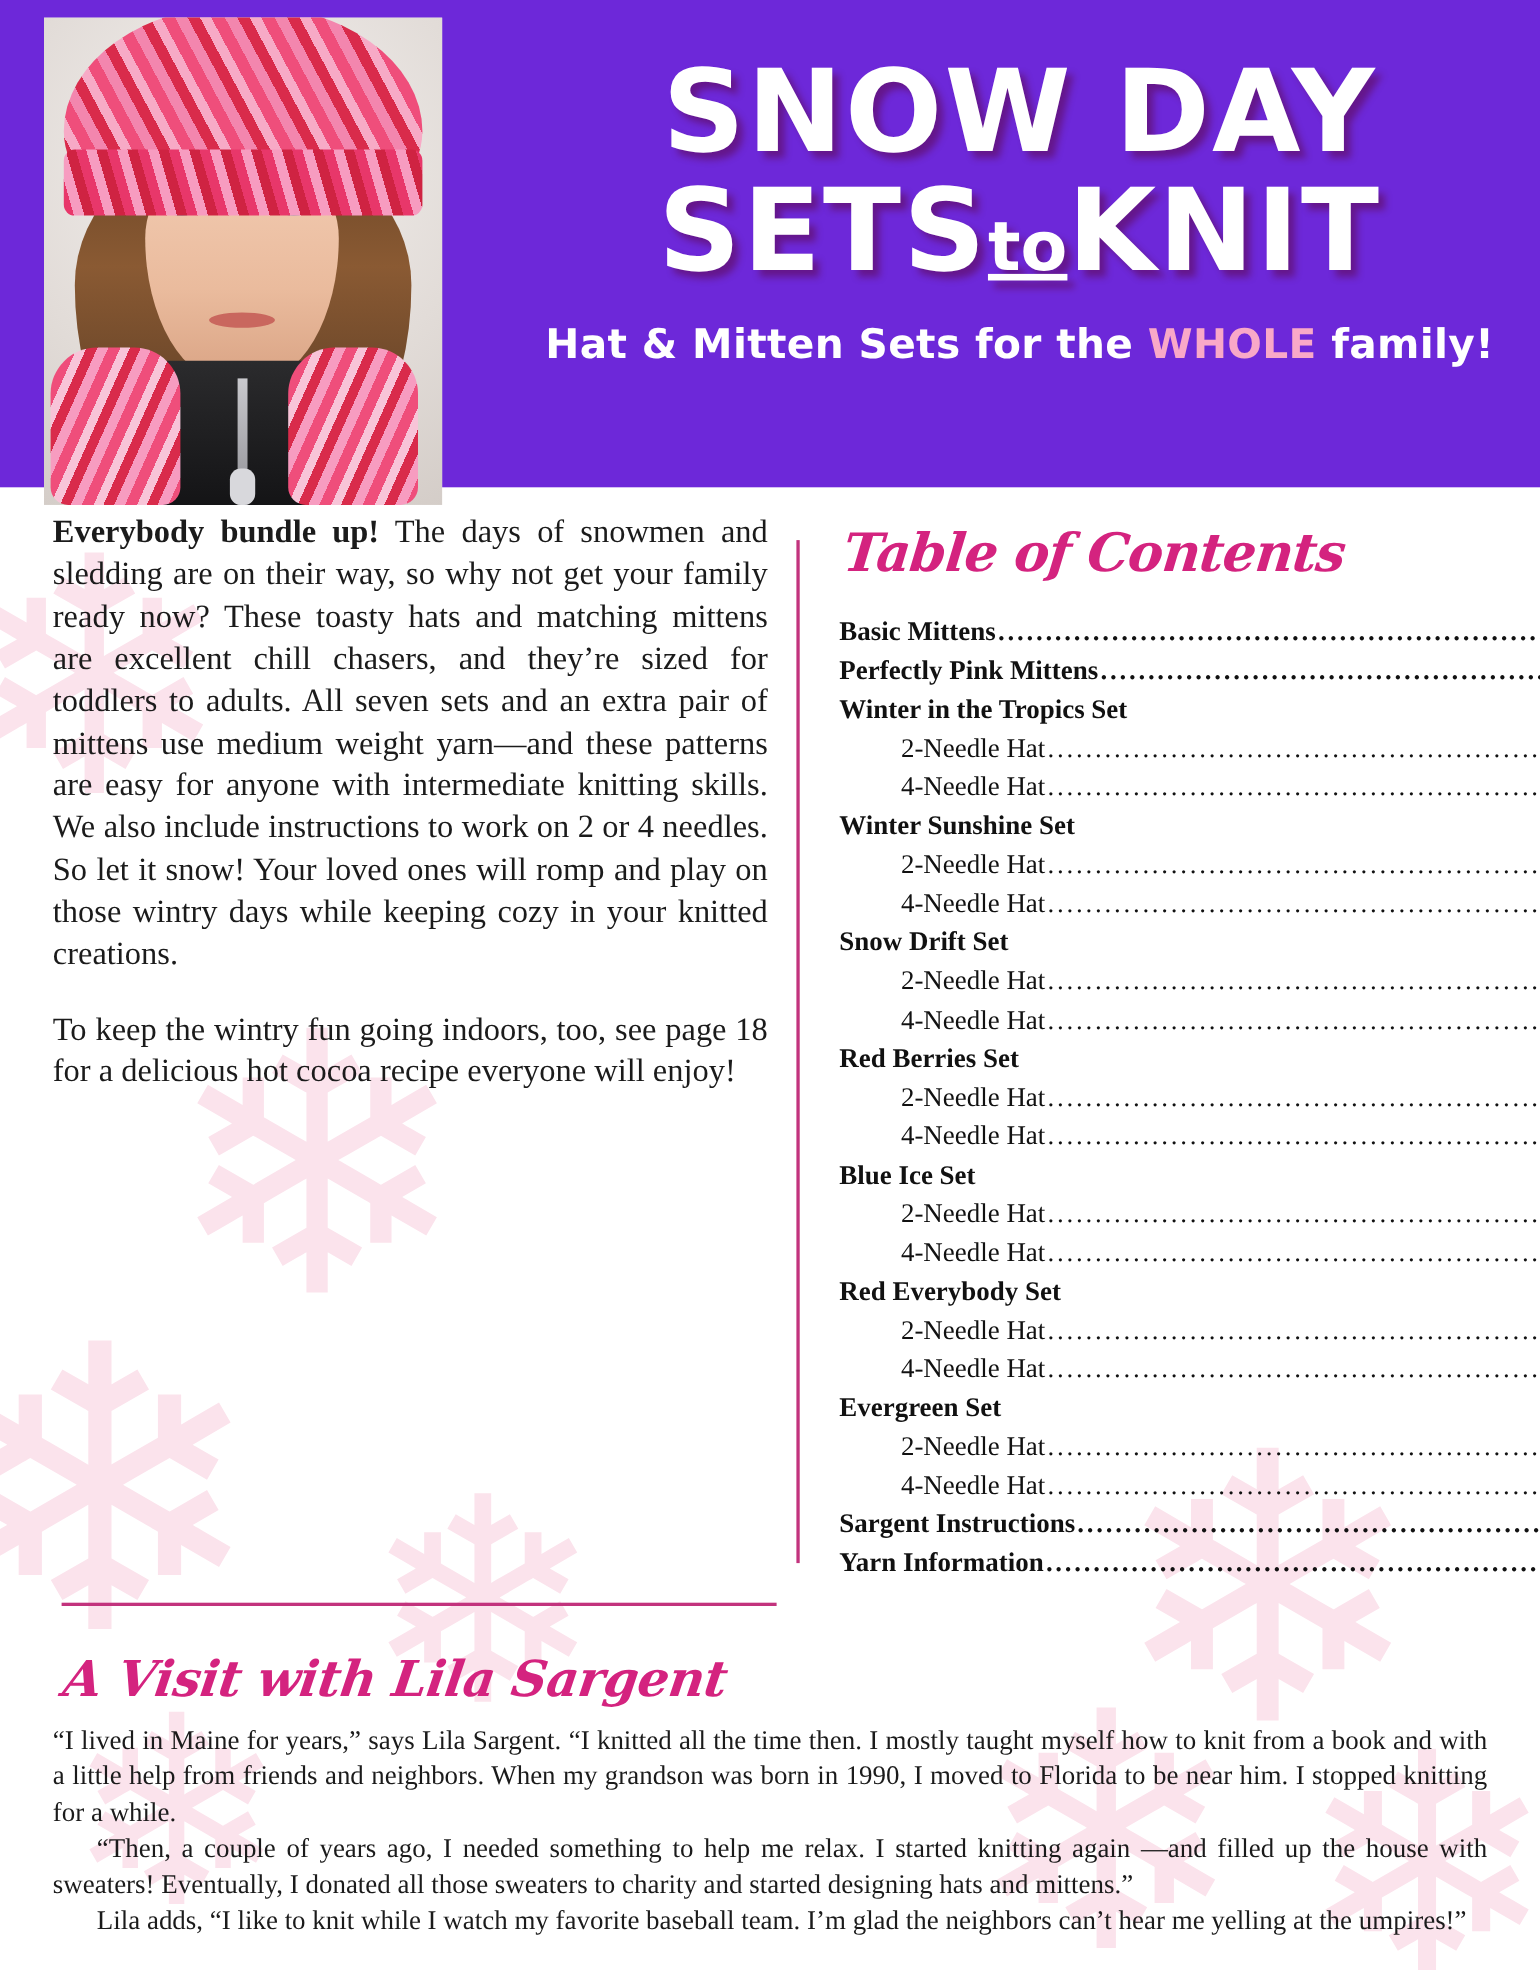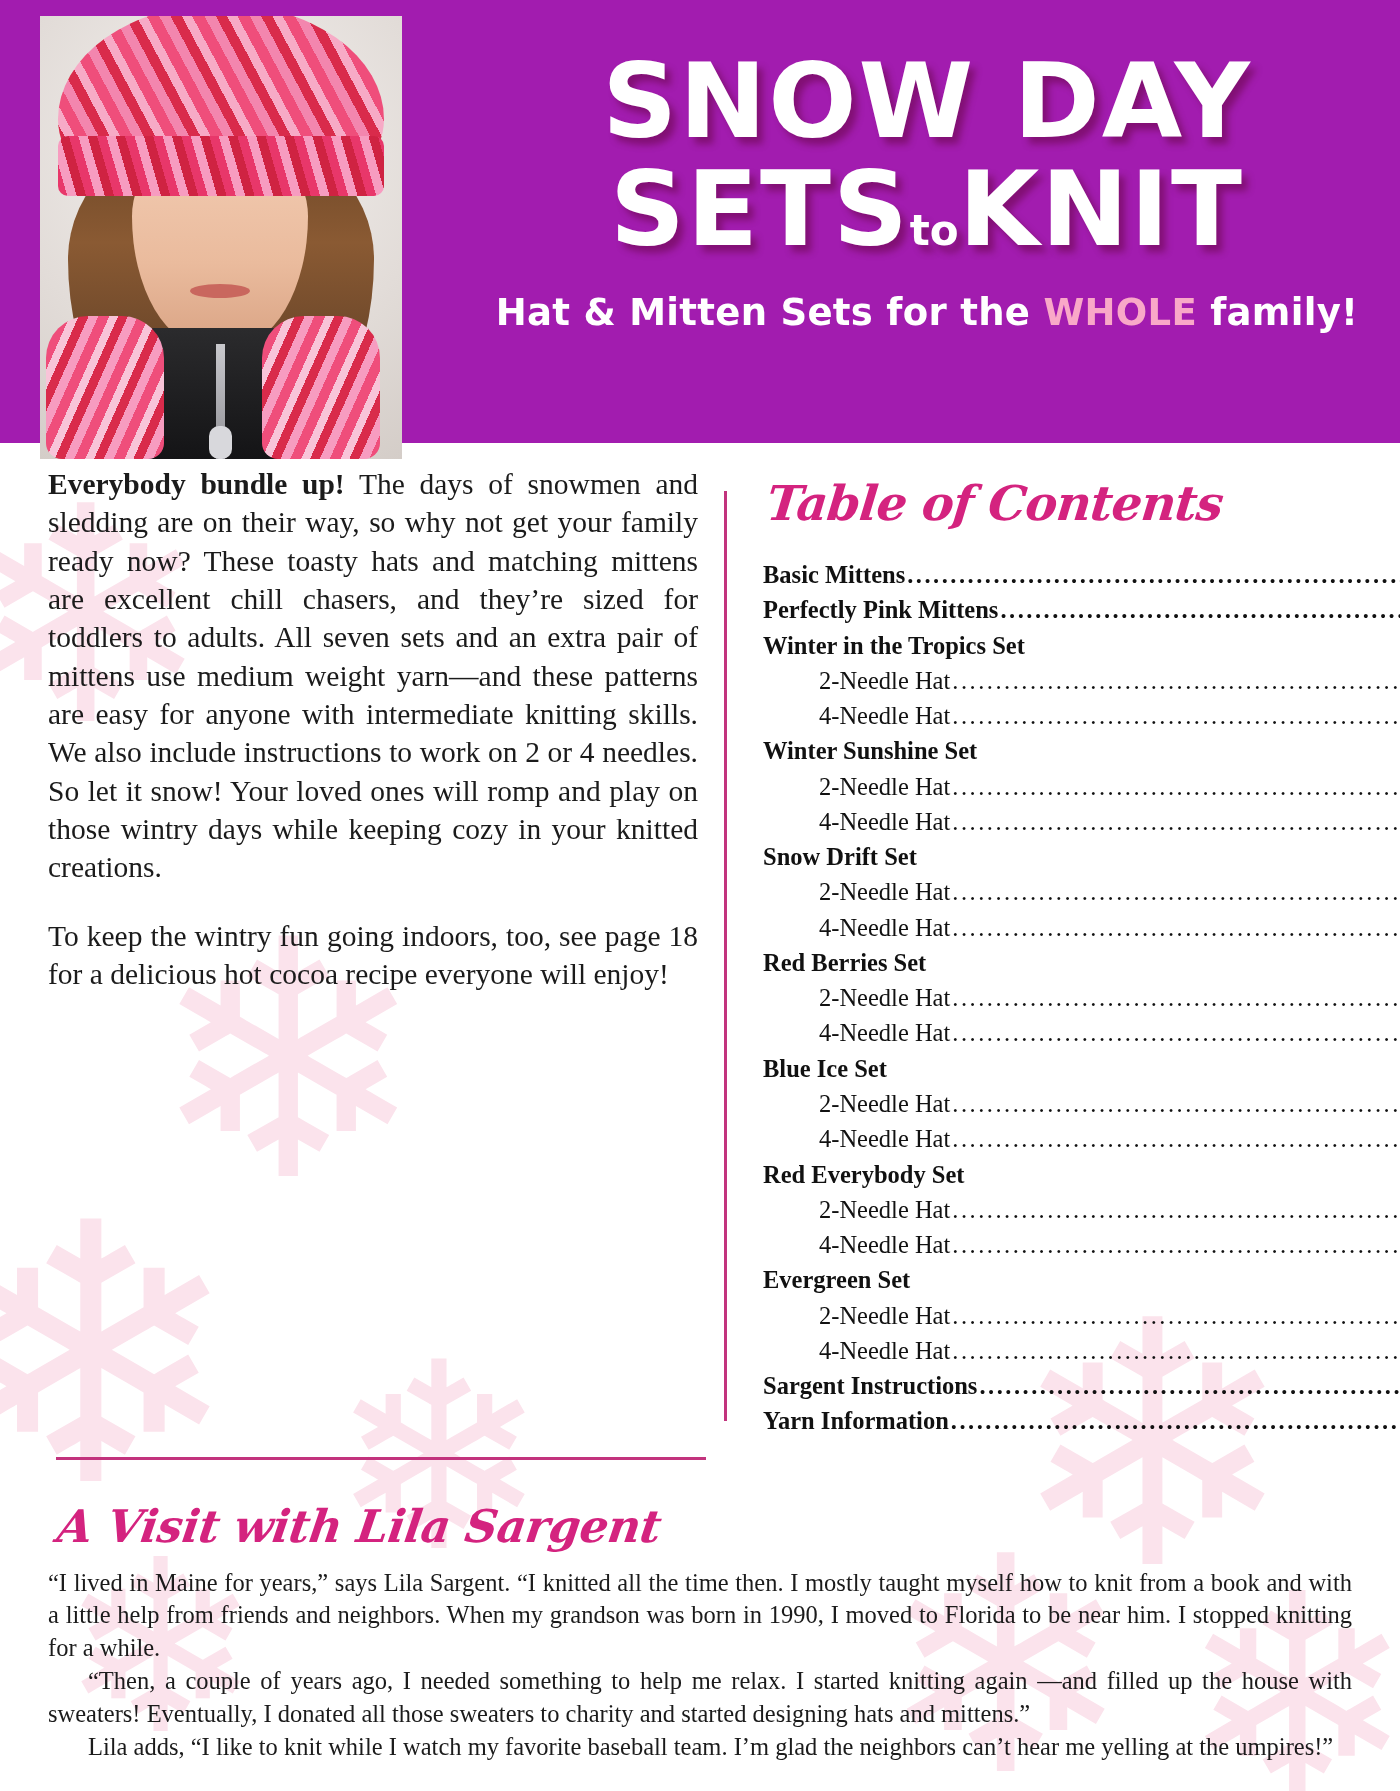--- a/index.html
+++ b/index.html
@@ -25,21 +25,21 @@
     color: #fbe3ec;
     line-height: 1;
     user-select: none;
   }
 
   
   .masthead {
     position: relative; z-index: 2;
     height: 443px;
     display: flex;
-    background: #a21caf;
+    background: #6d28d9;
   }
   .cover-photo {
     width: 362px; height: 443px;
     position: relative;
     overflow: hidden;
     background: #ede9e7;
     flex: 0 0 362px;
   }
   
   .ph-bg {
@@ -143,23 +143,24 @@
     font-size: 104px;
     text-align: center;
     margin-top: 10px;
   }
   .title-line.l2 {
     font-size: 104px;
     text-align: center;
     margin-top: 12px;
   }
   .title-line .small-to {
-    font-size: 42px;
+    font-size: 62px;
     letter-spacing: 0;
     text-transform: lowercase;
+    text-decoration: underline;
   }
   .subtitle {
     margin-top: 34px;
     text-align: center;
     font-family: "DejaVu Sans", sans-serif;
     font-weight: bold;
     font-size: 37px;
     color: #ffffff;
     letter-spacing: 0.3px;
     white-space: nowrap;

